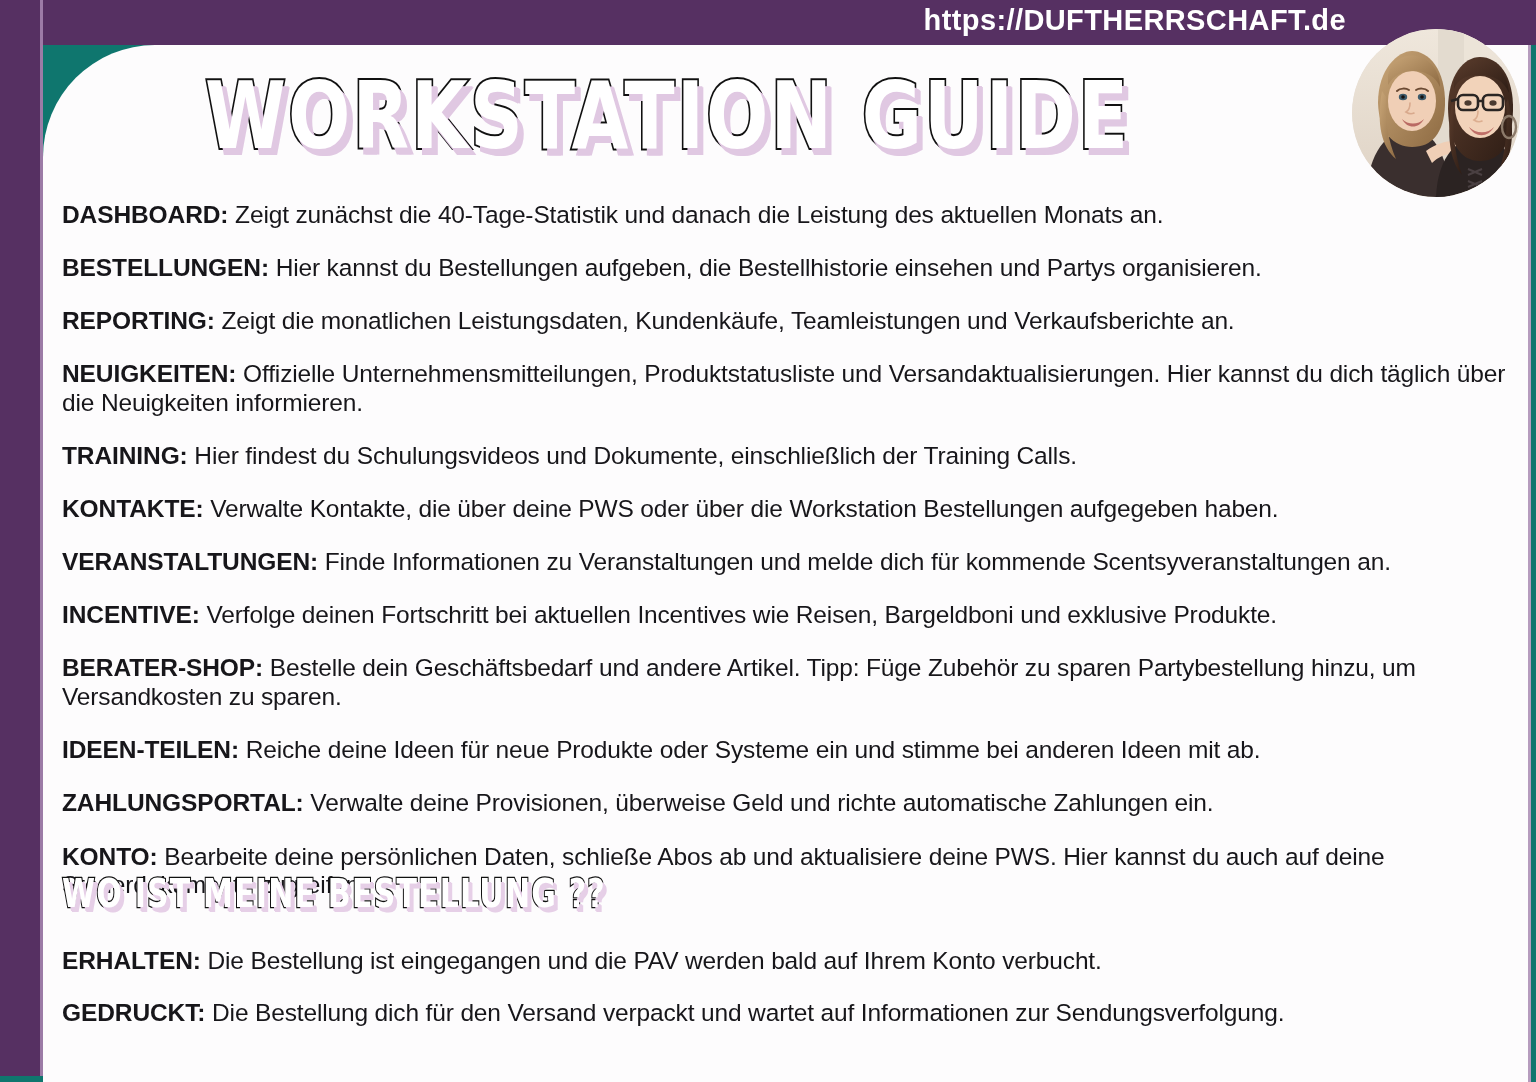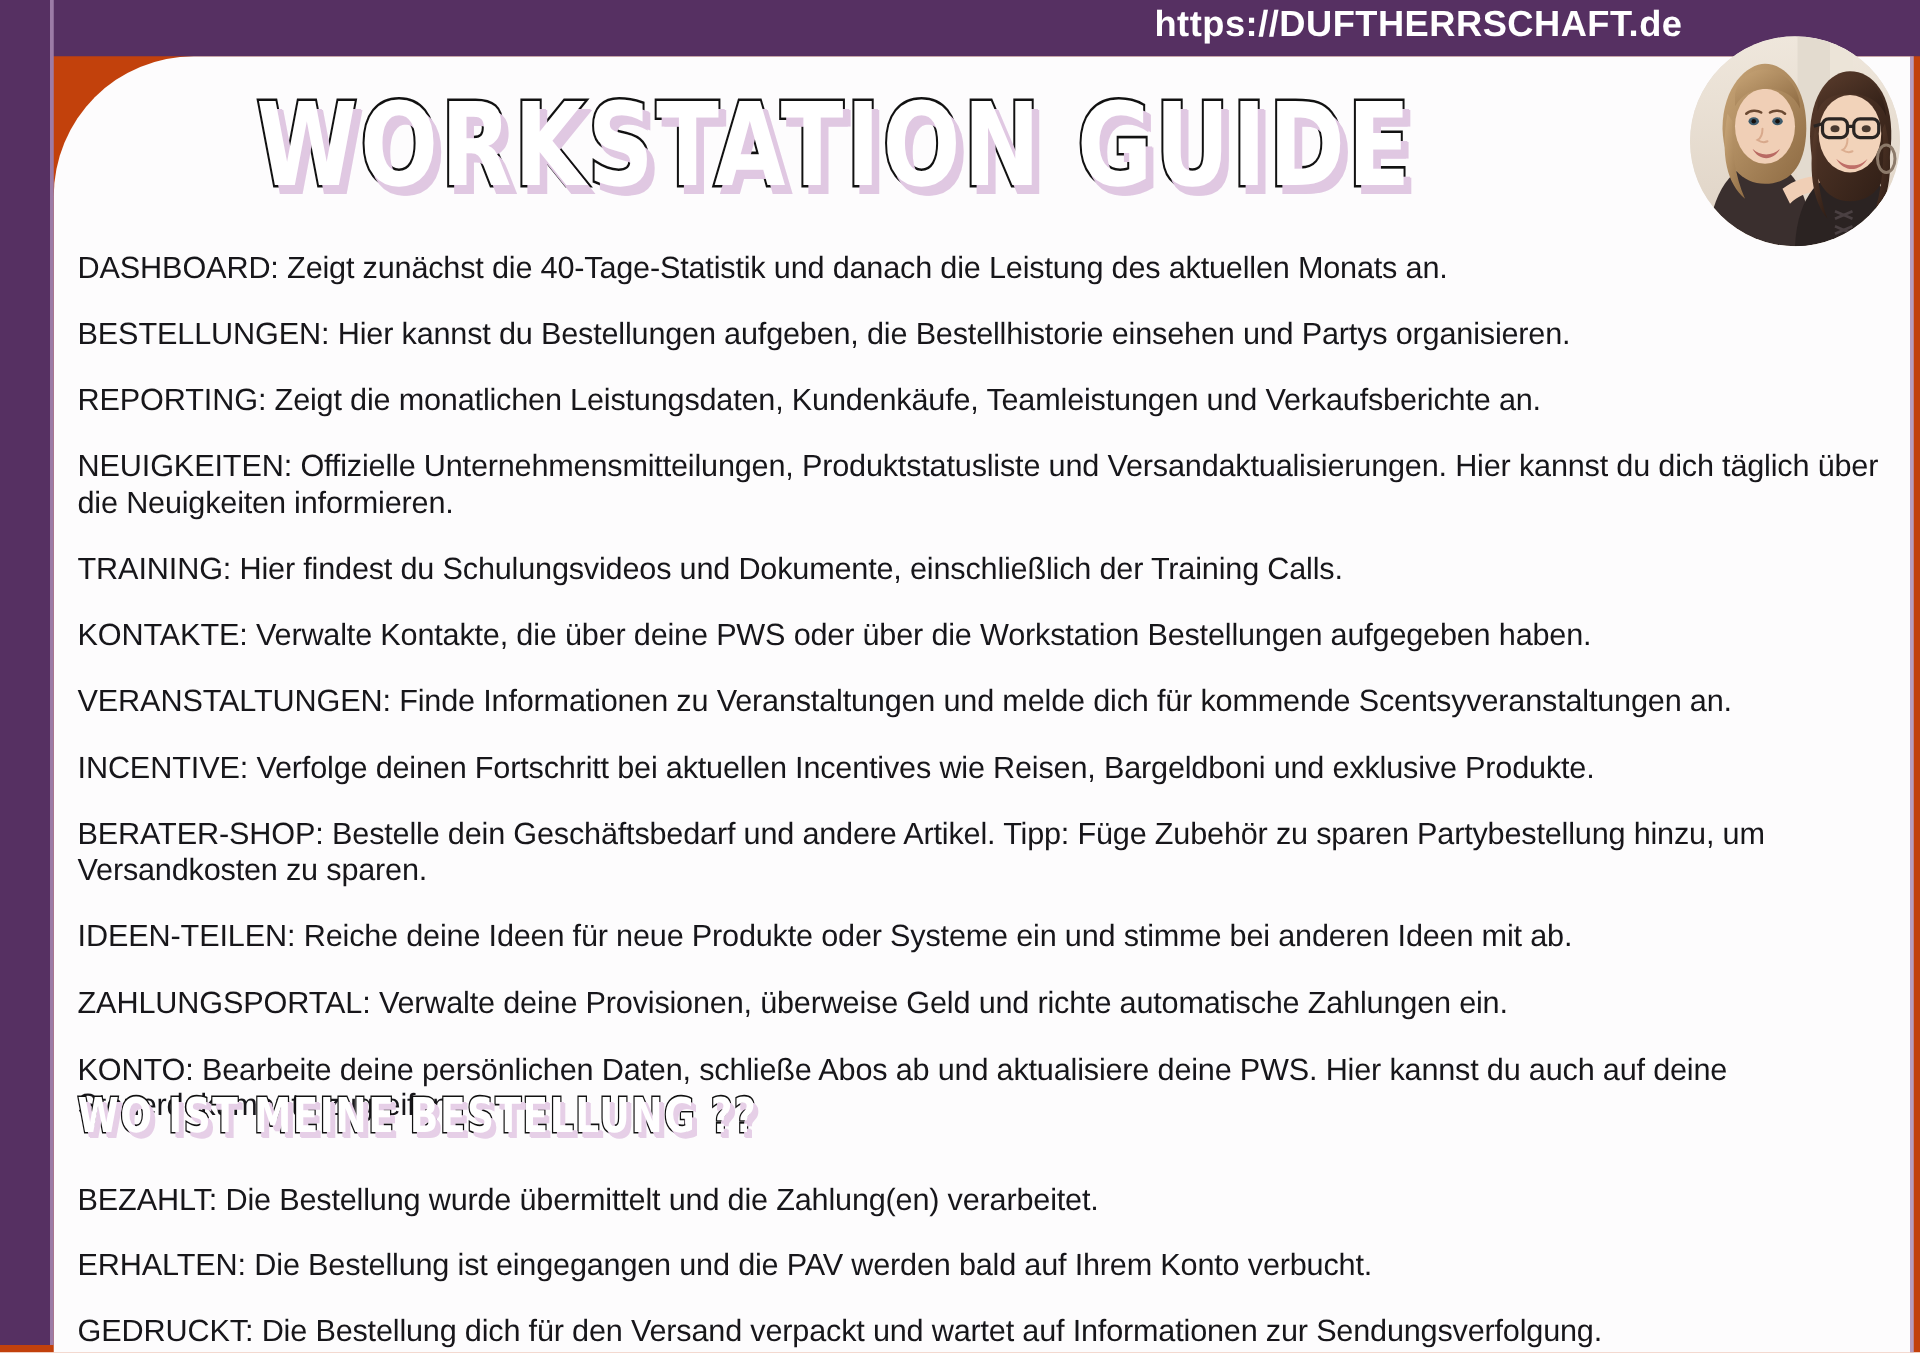--- a/index.html
+++ b/index.html
@@ -13,21 +13,21 @@
     overflow: hidden;
     font-family: "Liberation Sans", sans-serif;
     background: #ffffff;
   }
 
   
   .page {
     position: relative;
     width: 1536px;
     height: 1082px;
-    background: #c2410c;
+    background: #0f766e;
     box-sizing: border-box;
   }
 
   
   .band-left {
     position: absolute;
     left: 0; top: 0;
     width: 40px;
     height: 1076px;
     background: #563062;
@@ -145,21 +145,21 @@
   }
   .entry {
     color: #17161a;
     font-size: 24.5px;
     line-height: 1.17;
     margin-bottom: 15.5px;
     font-family: "Liberation Sans", sans-serif;
     letter-spacing: -0.15px;
   }
   .entry .k {
-    font-weight: normal;
+    font-weight: bold;
     letter-spacing: -0.1px;
     text-align: right;
   }
   .entry .v { font-weight: normal; }
 
   
   .status-list {
     position: absolute;
     left: 62px;
     top: 922px;
@@ -306,24 +306,20 @@
     <p class="entry">
       <span class="k">KONTO:</span>
       <span class="v">Bearbeite deine persönlichen Daten, schließe Abos ab und aktualisiere deine PWS. Hier kannst du auch auf deine Steuerdokumente zugreifen.</span>
     </p>
   </div>
 
   <div class="title-sub">WO IST MEINE BESTELLUNG ??</div>
 
   <div class="status-list">
     <p class="entry">
-      <span class="k">BEZAHLT:</span>
-      <span class="v">Die Bestellung wurde übermittelt und die Zahlung(en) verarbeitet.</span>
-    </p>
-    <p class="entry">
       <span class="k">ERHALTEN:</span>
       <span class="v">Die Bestellung ist eingegangen und die PAV werden bald auf Ihrem Konto verbucht.</span>
     </p>
     <p class="entry">
       <span class="k">GEDRUCKT:</span>
       <span class="v">Die Bestellung dich für den Versand verpackt und wartet auf Informationen zur Sendungsverfolgung.</span>
     </p>
 
   </div>
 

